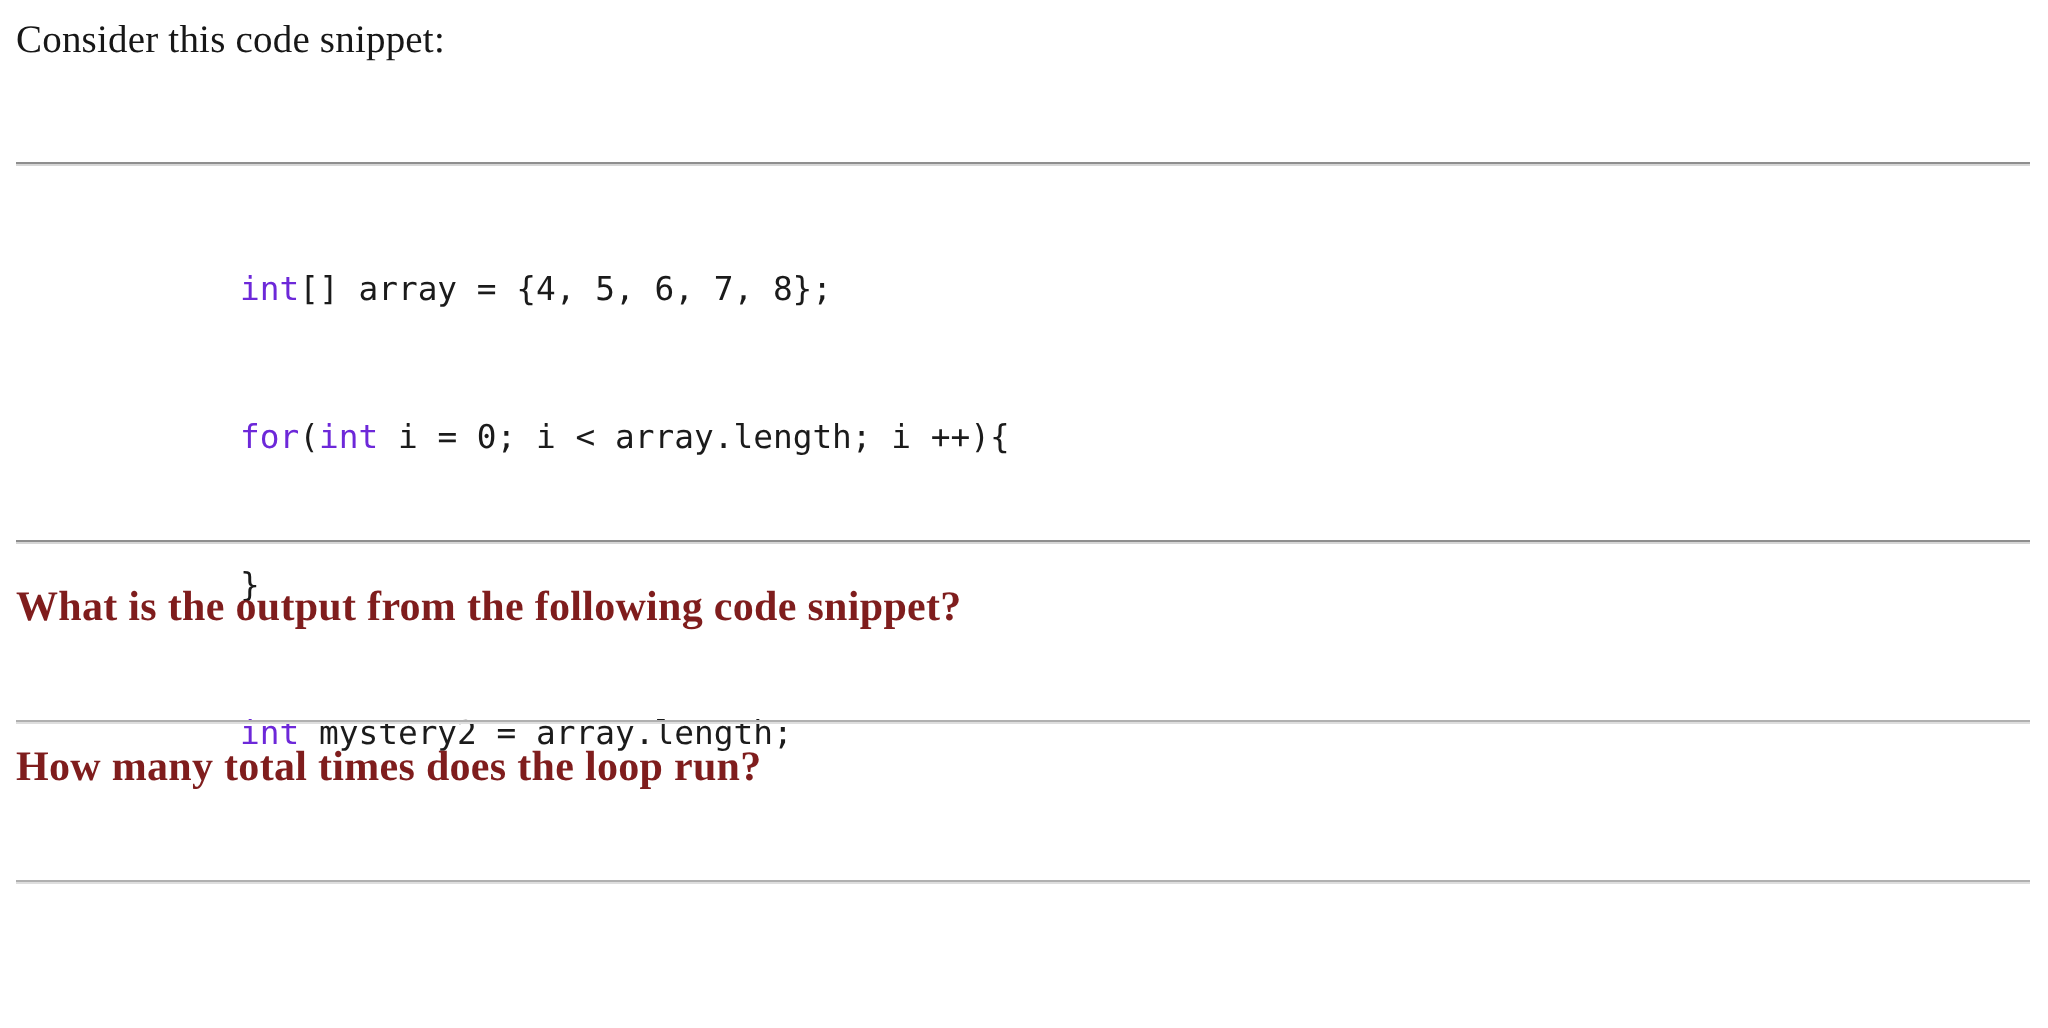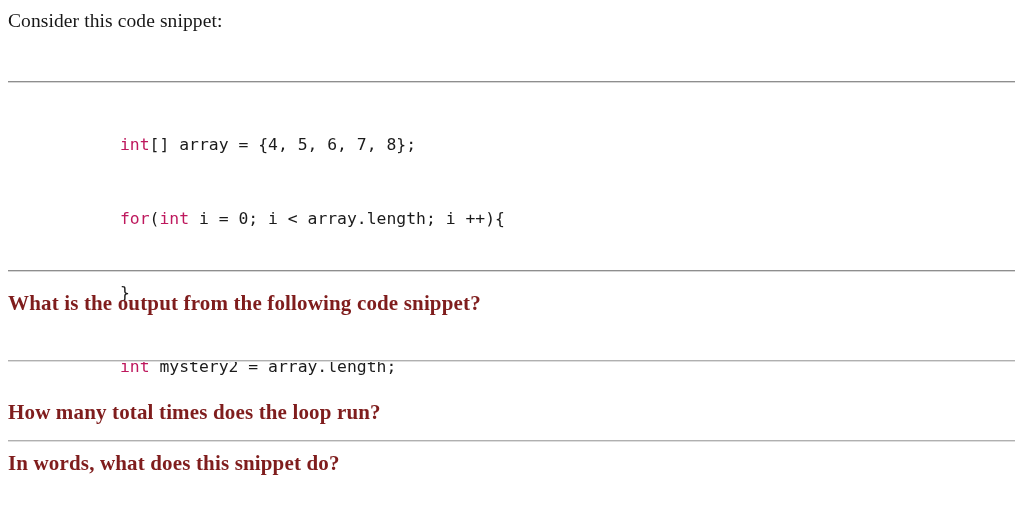--- a/index.html
+++ b/index.html
@@ -73,36 +73,36 @@
     line-height: 24.6px;
     color: #1b1b1b;
     white-space: pre;
     letter-spacing: 0px;
   }
   .code-line {
     white-space: pre;
     height: 24.6px;
   }
   .kw {
-    color: #be185d;
+    color: #6d28d9;
   }
 
   
   .question {
     position: absolute;
     left: 8px;
     font-weight: bold;
     font-size: 21px;
     line-height: 28px;
     white-space: nowrap;
     color: #7f1d1d;
     letter-spacing: 0.15px;
   }
   .q1 { top: 289px; }
-  .q2 { top: 369px; margin-top: 29px; }
+  .q2 { top: 369px; }
   .q3 { top: 449px; }
 </style>
 </head>
 <body>
 
 <div class="page">
 
   <div class="prompt-line">Consider this code snippet:</div>
 
   <hr class="rule strong rule-codetop">
@@ -118,15 +118,14 @@
   <hr class="rule strong rule-codebot">
 
   <div class="question q1">What is the output from the following code snippet?</div>
 
   <hr class="rule light rule-q1bot">
 
   <div class="question q2">How many total times does the loop run?</div>
 
   <hr class="rule light rule-q2bot">
 
-  <div class="question q3">In words, what does this snippet do?</div>
 
 </div>
 
 </body></html>

